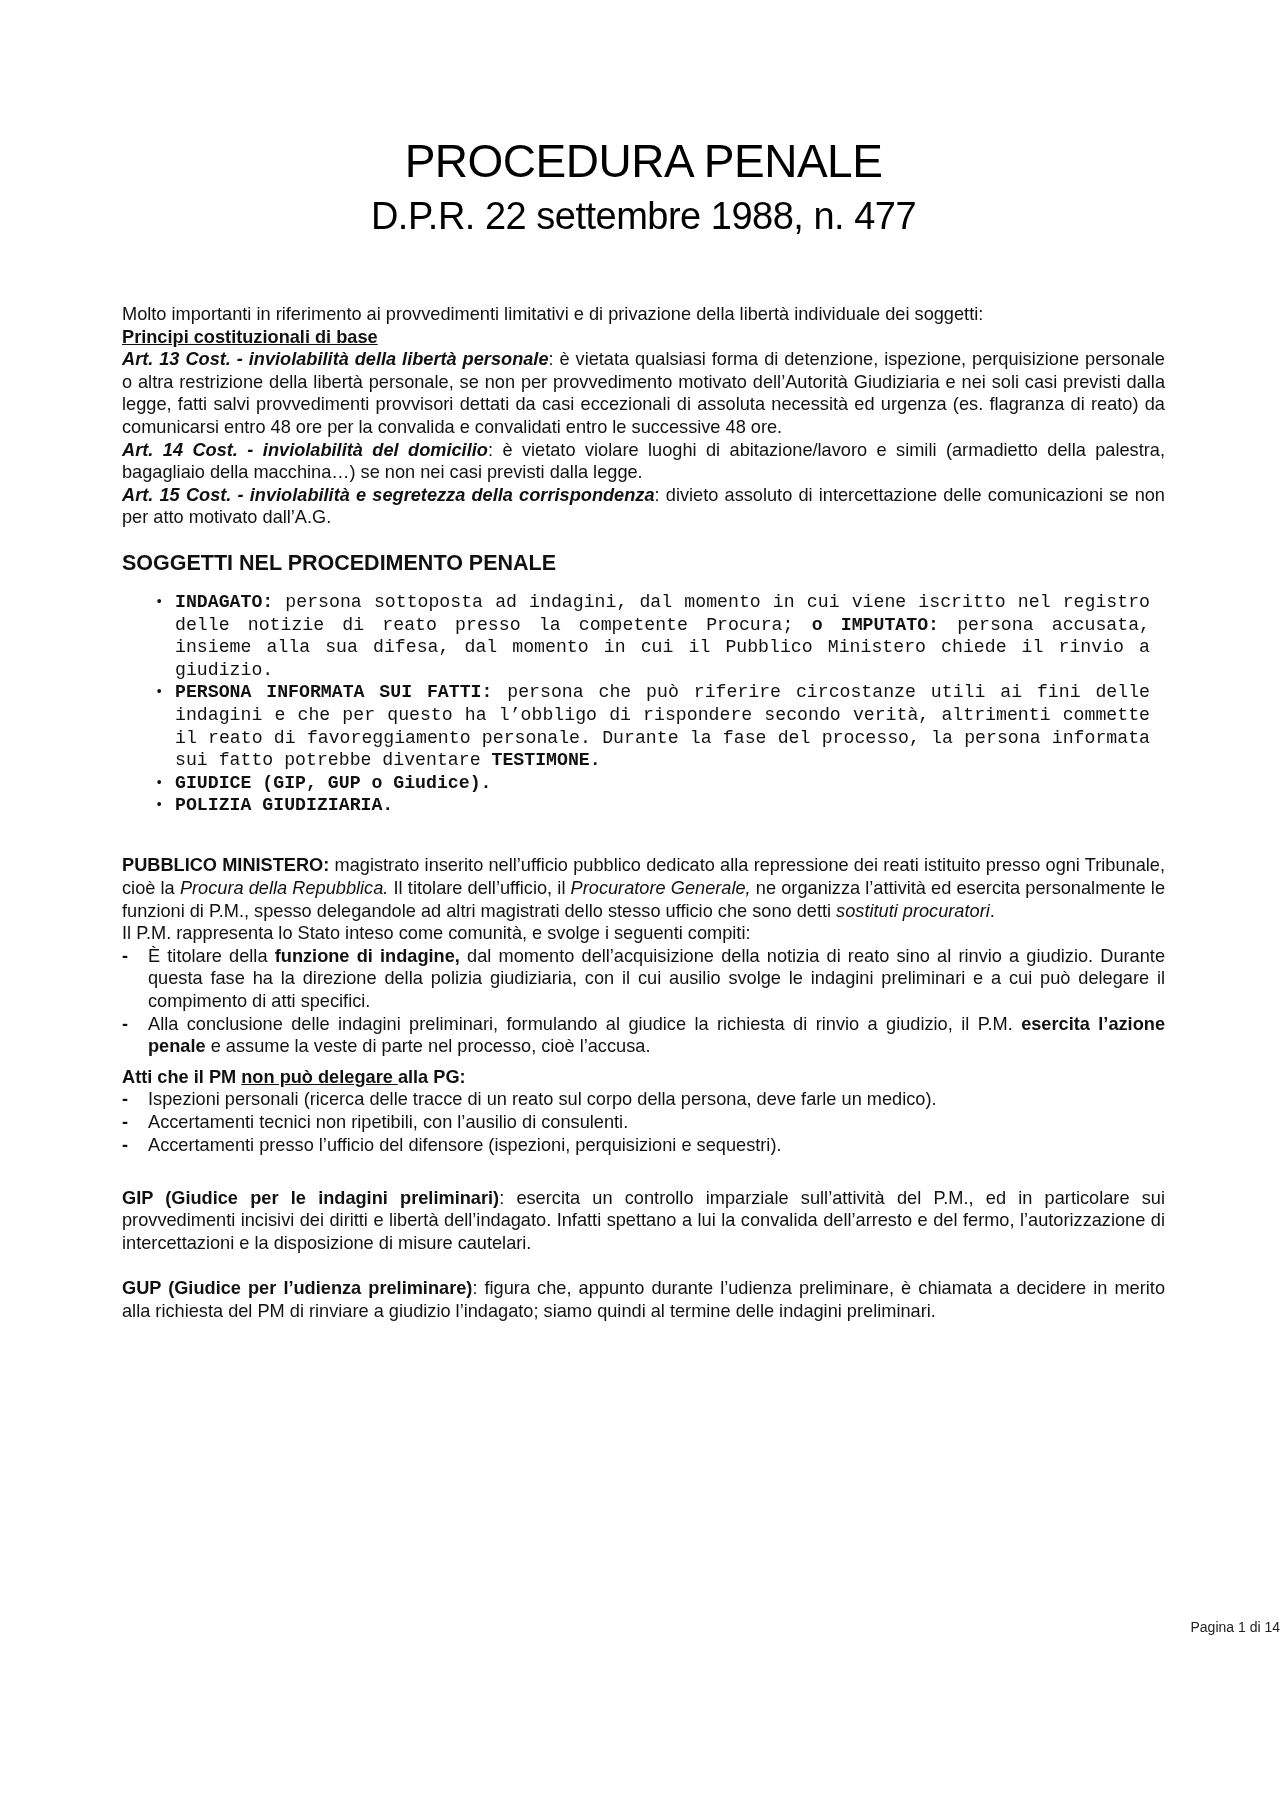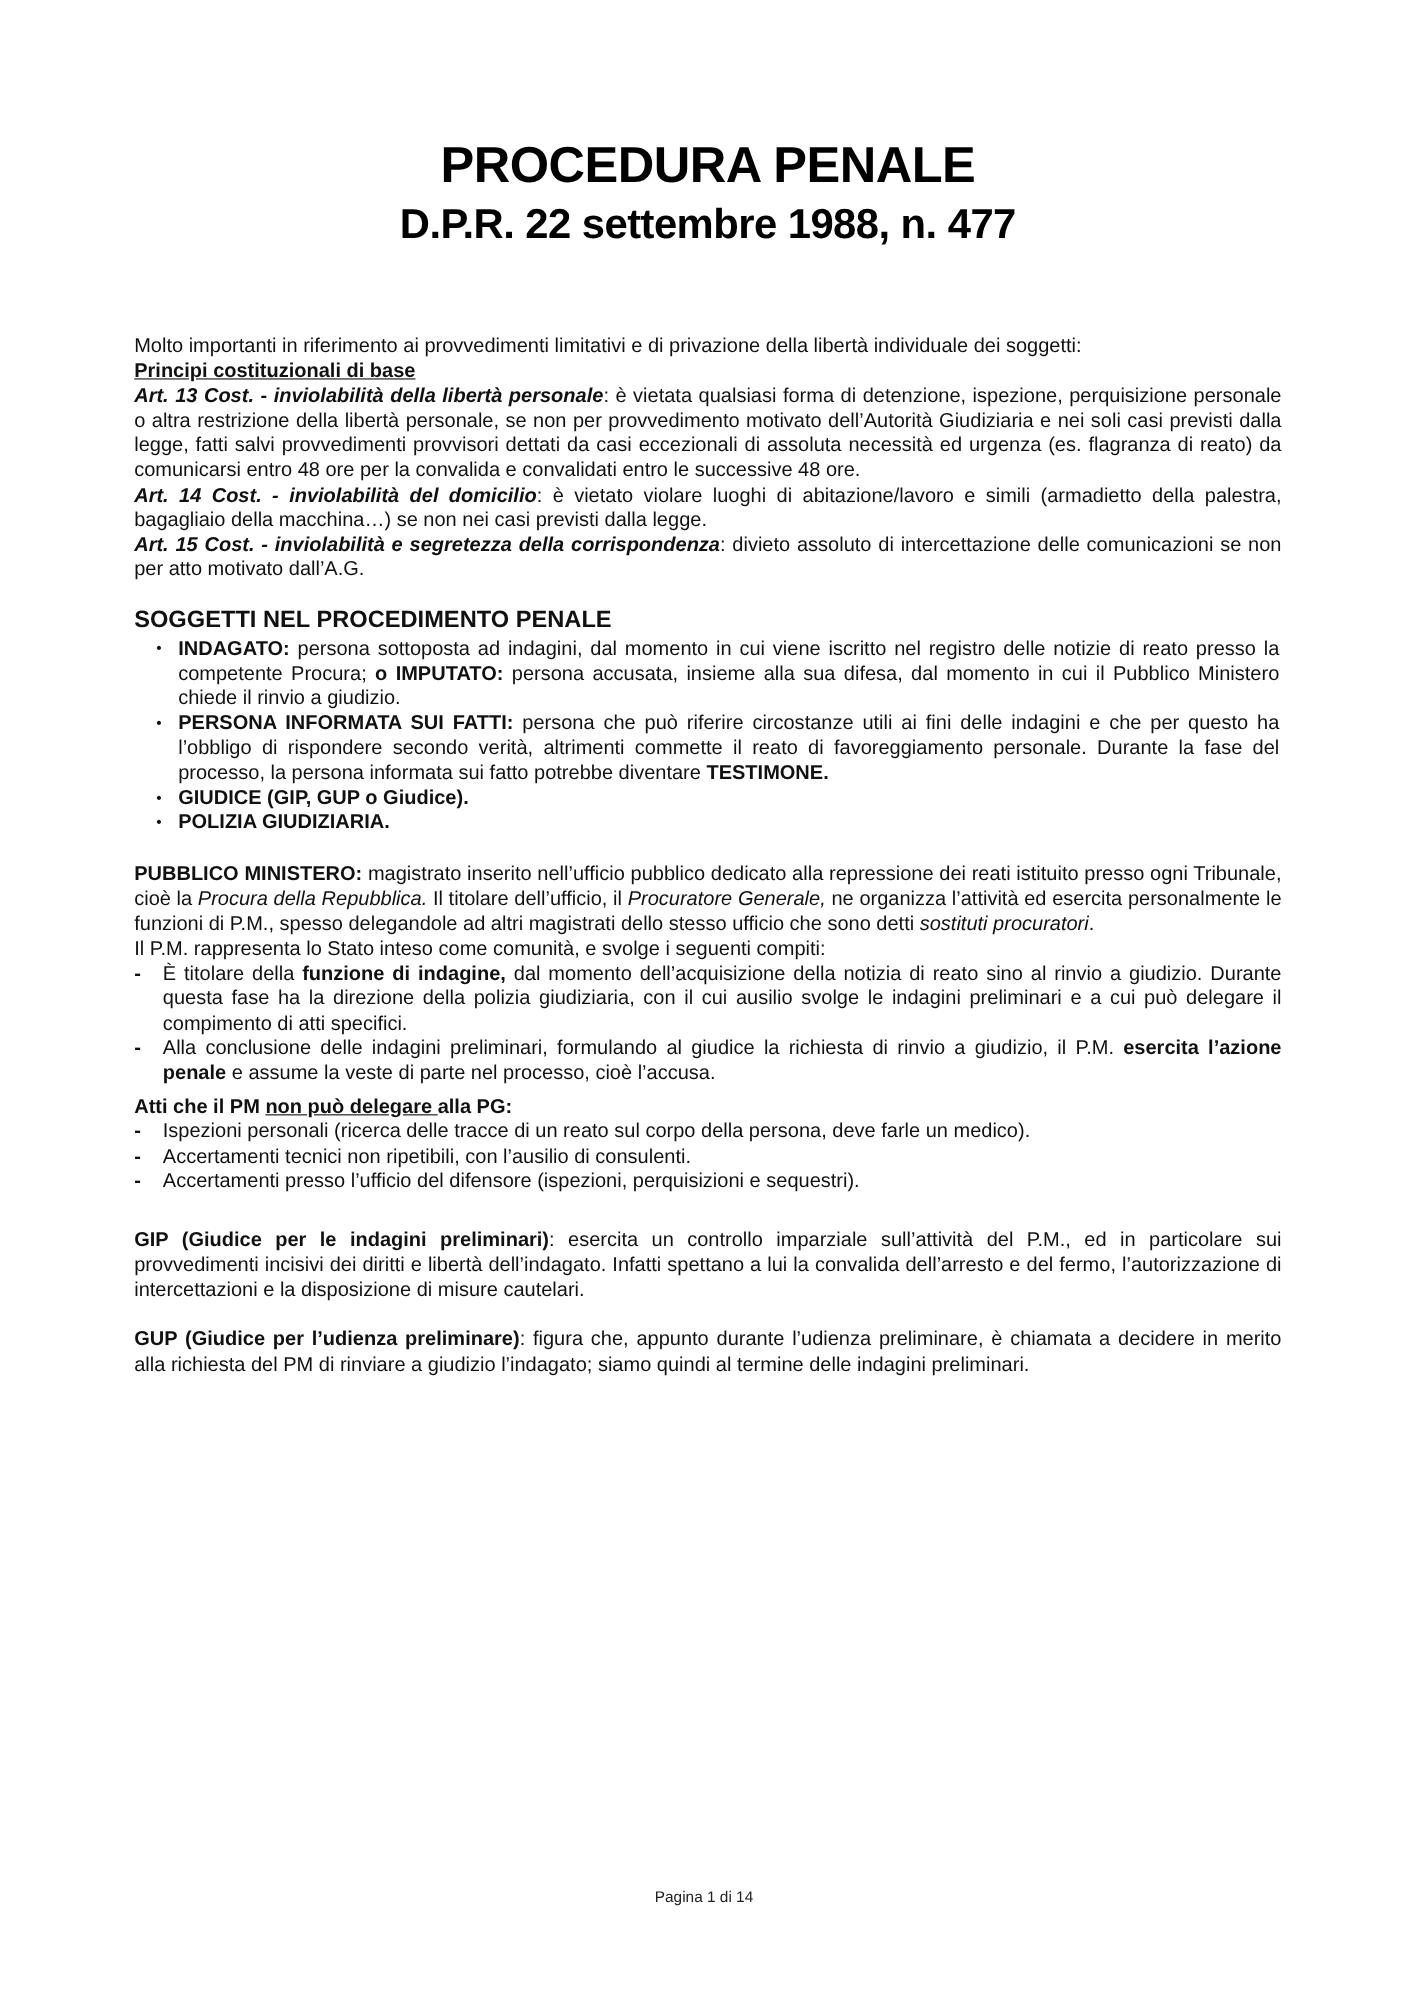--- a/index.html
+++ b/index.html
@@ -1,34 +1,34 @@
 <!DOCTYPE html>
 <html><head>
 <meta charset="utf-8">
 <style>
   html, body { margin:0; padding:0; background:#ffffff; }
   body { width:1280px; height:1811px; position:relative; overflow:hidden;
          font-family:"Liberation Sans", sans-serif; color:#111; }
   .page { position:absolute; left:122px; top:0; width:1043px; }
-  .title { position:absolute; left:0; width:1043px; text-align:center; font-weight:bold; color:#000; letter-spacing:-0.5px; }
+  .title { position:absolute; left:0; width:1043px; text-align:center; font-weight:normal; color:#000; letter-spacing:-0.5px;margin-top:12px; }
   .t1 { top:122px; font-size:46px; }
   .t2 { top:183px; font-size:38px; }
   .content { position:absolute; top:303px; left:0; width:1043px; font-size:18.2px; line-height:22.6px; }
   p { margin:0; text-align:justify; }
   .ul { text-decoration:underline; }
   .h2 { font-size:21.5px; font-weight:bold; margin-top:21px; margin-bottom:2px; line-height:26px; }
-  ul.dots { list-style:none; margin:2px; padding:0; }
+  ul.dots { list-style:none; margin:15px; padding:0;font-family:Liberation Mono, monospace; }
   ul.dots li { position:relative; padding-left:38px; text-align:justify; }
   ul.dots li::before { content:"\2022"; position:absolute; left:18px; top:0; font-size:14px; }
   ul.dash { list-style:none; margin:0; padding:0; }
   ul.dash li { position:relative; padding-left:26px; text-align:justify; }
   ul.dash li .mk { position:absolute; left:0; top:0; font-weight:bold; }
   .gap { height:22.6px; }
   .gap-s { height:8px; }
-  .footer { position:absolute; top:1716px; left:0; width:1280px; text-align:center; font-size:14px; color:#222; }
+  .footer { position:absolute; top:1619px; left:0; width:1280px; text-align:right; font-size:14px; color:#222; }
 </style>
 </head>
 <body>
 
 <div class="page">
   <div class="title t1">PROCEDURA PENALE</div>
   <div class="title t2">D.P.R. 22 settembre 1988, n. 477</div>
 
   <div class="content">
 

